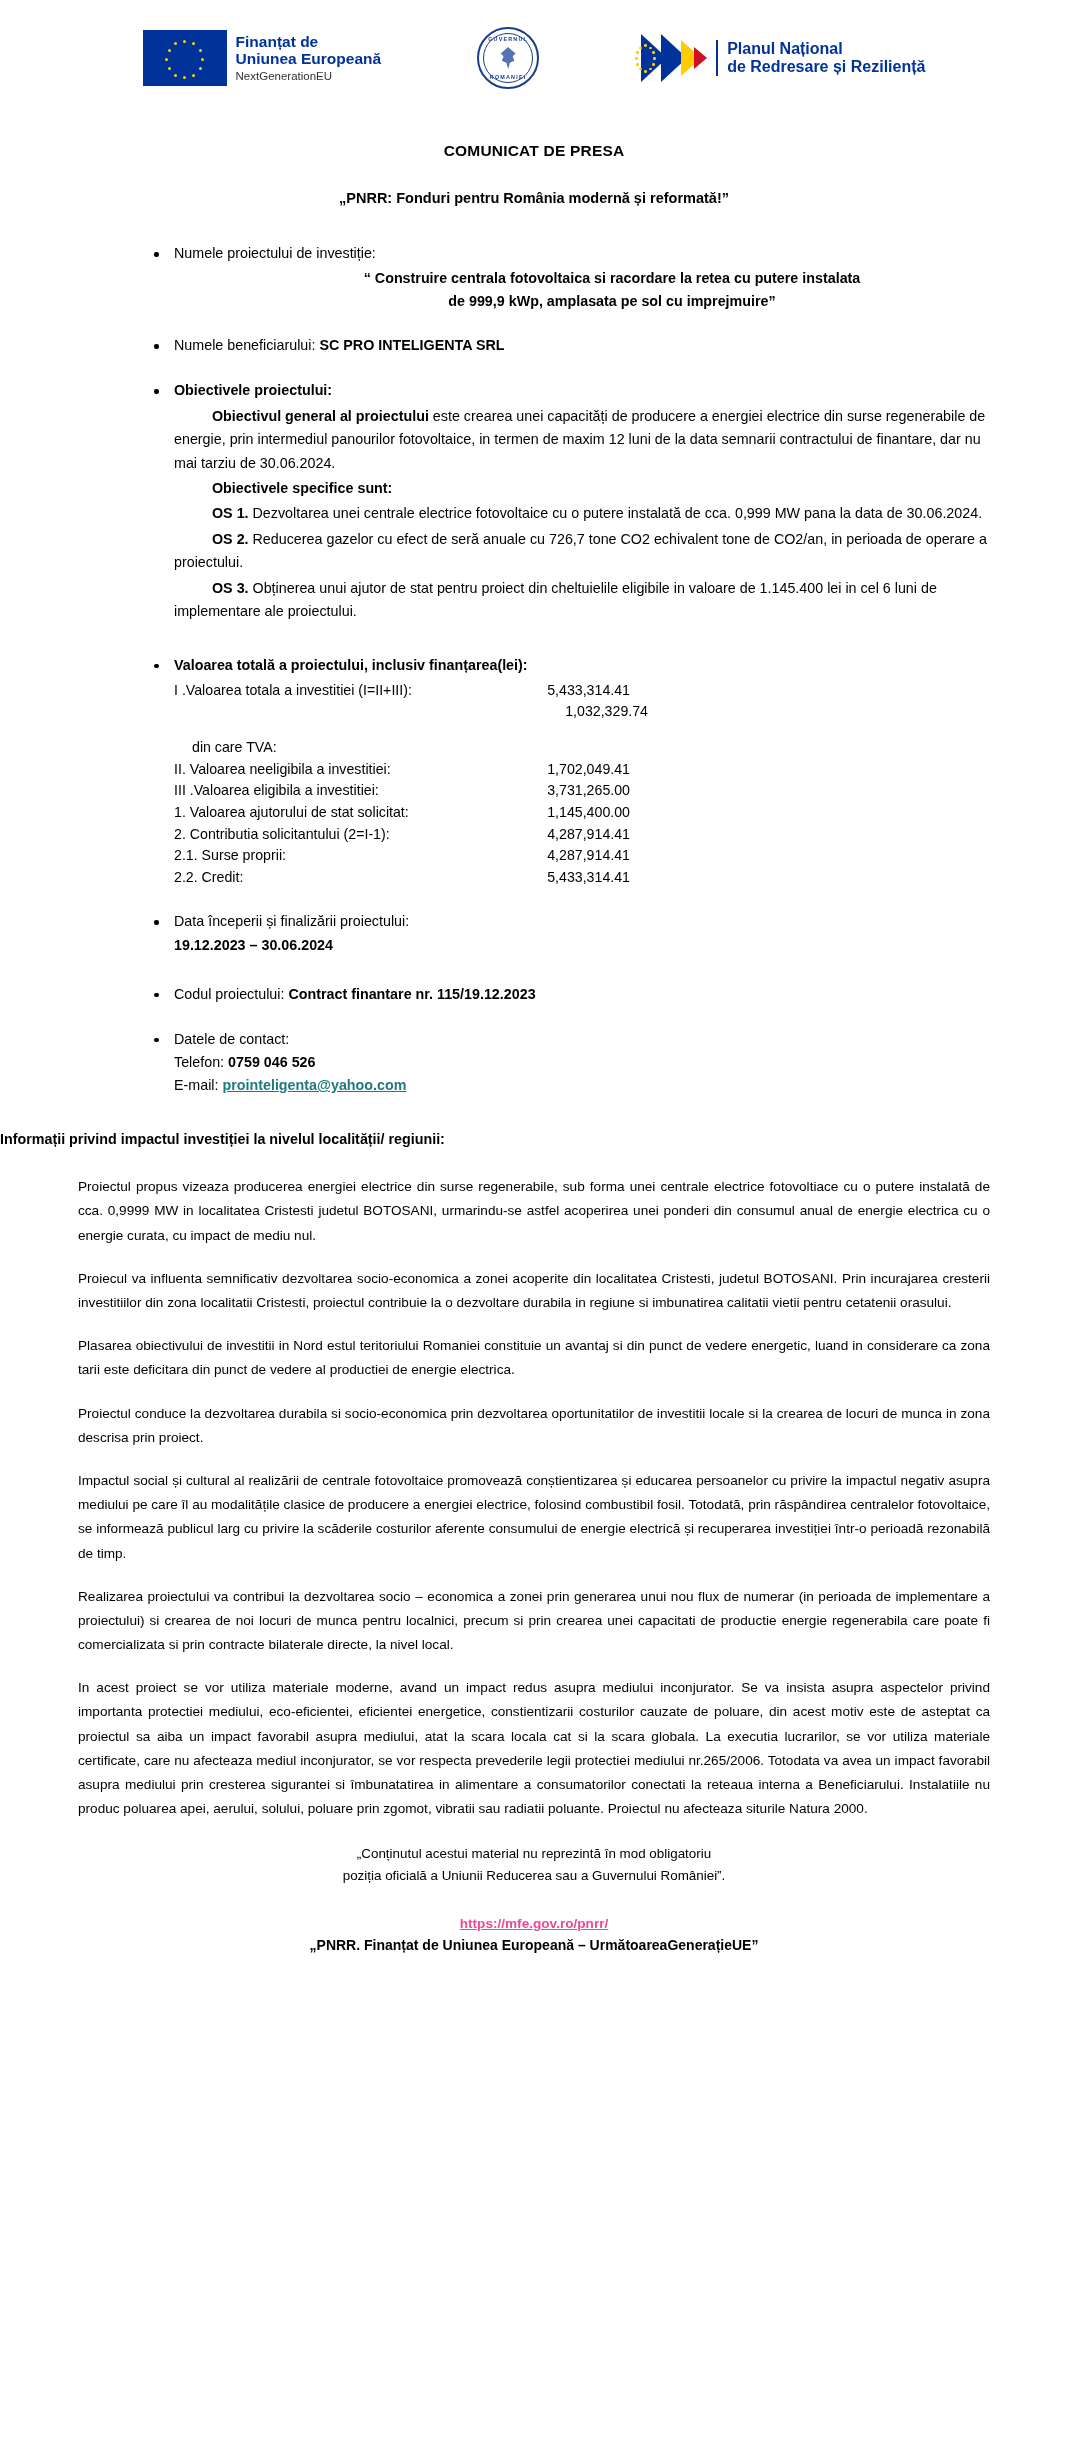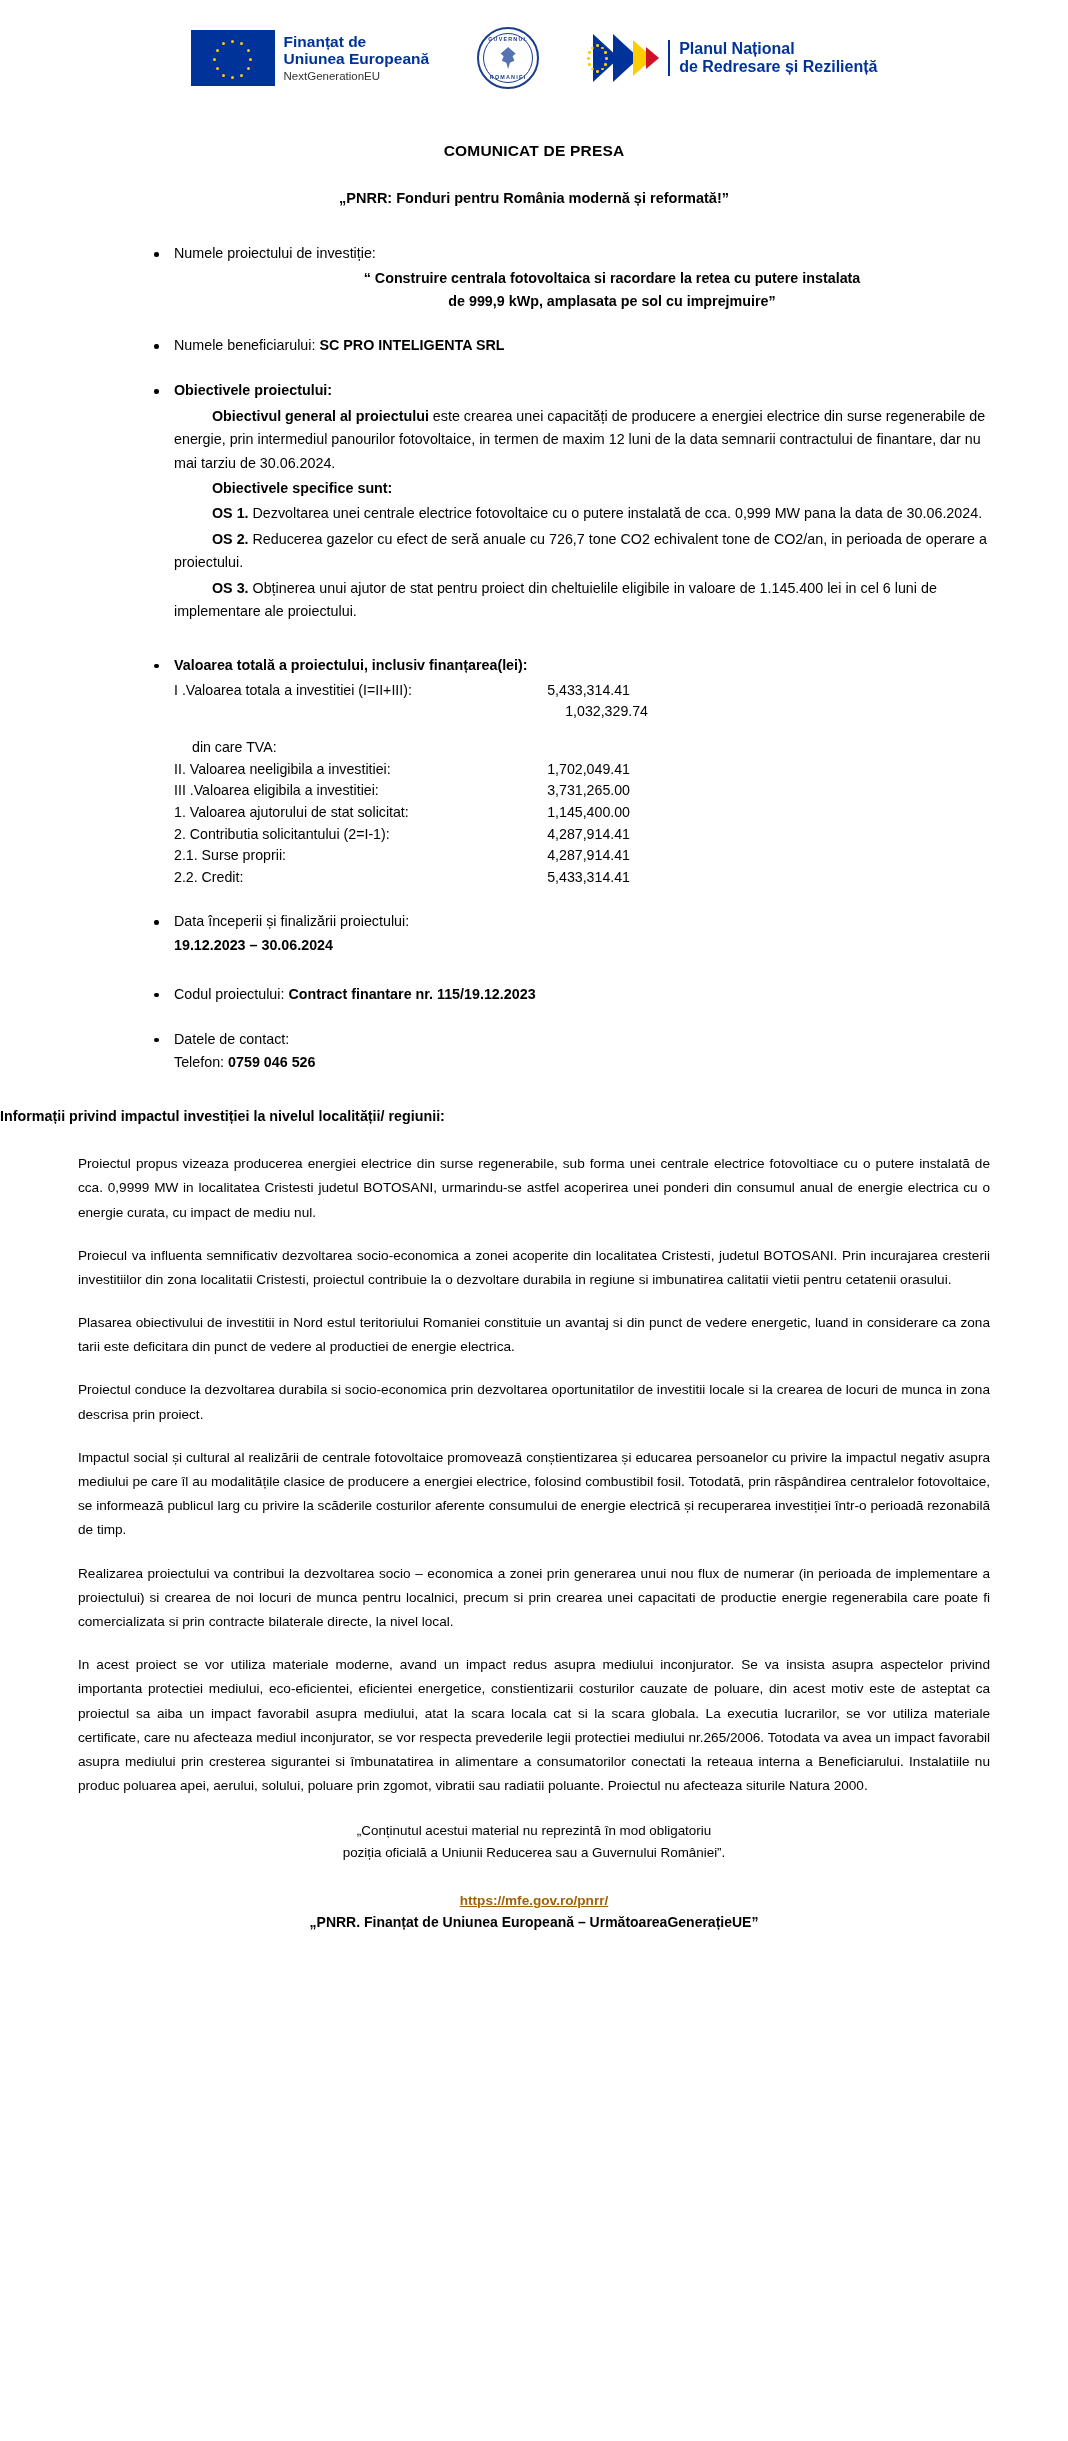--- a/index.html
+++ b/index.html
@@ -21,21 +21,21 @@
     background: #fff;
     box-sizing: border-box;
     padding: 0;
   }
 
   
   .logo-bar {
     display: flex;
     align-items: center;
     justify-content: center;
-    gap: 48px;
+    gap: 96px;
     padding-top: 22px;
     height: 72px;
   }
   .logo-eu {
     display: flex;
     align-items: center;
     gap: 9px;
   }
   .eu-flag {
     width: 84px;
@@ -416,36 +416,40 @@
       <span>Codul proiectului:</span>
       <span class="b">Contract finantare nr. 115/19.12.2023</span>
     </li>
 
     <li style="margin-bottom:0">
       <span>Datele de contact:</span>
       <span class="contact-line">
         <span>Telefon:</span>
         <span class="b">0759 046 526</span>
       </span>
+      <span class="contact-line">
+        <span>E-mail:</span>
+        <span class="email-link" style="color: rgb(31, 122, 128);">prointeligenta@yahoo.com</span>
+      </span>
     </li>
   </ul>
 
   <div class="section-heading">Informații privind impactul investiției la nivelul localității/ regiunii:</div>
 
   <div class="body-copy" id="impact-host">
       <p>Proiectul propus vizeaza producerea energiei electrice din surse regenerabile, sub forma unei centrale electrice fotovoltiace cu o putere instalată de cca. 0,9999 MW in localitatea Cristesti judetul BOTOSANI, urmarindu-se astfel acoperirea unei ponderi din consumul anual de energie electrica cu o energie curata, cu impact de mediu nul.</p>
       <p>Proiecul va influenta semnificativ dezvoltarea socio-economica a zonei acoperite din localitatea Cristesti, judetul BOTOSANI. Prin incurajarea cresterii investitiilor din zona localitatii Cristesti, proiectul contribuie la o dezvoltare durabila in regiune si imbunatirea calitatii vietii pentru cetatenii orasului.</p>
       <p>Plasarea obiectivului de investitii in Nord estul teritoriului Romaniei constituie un avantaj si din punct de vedere energetic, luand in considerare ca zona tarii este deficitara din punct de vedere al productiei de energie electrica.</p>
       <p>Proiectul conduce la dezvoltarea durabila si socio-economica prin dezvoltarea oportunitatilor de investitii locale si la crearea de locuri de munca in zona descrisa prin proiect.</p>
       <p>Impactul social și cultural al realizării de centrale fotovoltaice promovează conștientizarea și educarea persoanelor cu privire la impactul negativ asupra mediului pe care îl au modalitățile clasice de producere a energiei electrice, folosind combustibil fosil. Totodată, prin răspândirea centralelor fotovoltaice, se informează publicul larg cu privire la scăderile costurilor aferente consumului de energie electrică și recuperarea investiției într-o perioadă rezonabilă de timp.</p>
       <p>Realizarea proiectului va contribui la dezvoltarea socio – economica a zonei prin generarea unui nou flux de numerar (in perioada de implementare a proiectului) si crearea de noi locuri de munca pentru localnici, precum si prin crearea unei capacitati de productie energie regenerabila care poate fi comercializata si prin contracte bilaterale directe, la nivel local.</p>
       <p>In acest proiect se vor utiliza materiale moderne, avand un impact redus asupra mediului inconjurator. Se va insista asupra aspectelor privind importanta protectiei mediului, eco-eficientei, eficientei energetice, constientizarii costurilor cauzate de poluare, din acest motiv este de asteptat ca proiectul sa aiba un impact favorabil asupra mediului, atat la scara locala cat si la scara globala. La executia lucrarilor, se vor utiliza materiale certificate, care nu afecteaza mediul inconjurator, se vor respecta prevederile legii protectiei mediului nr.265/2006.  Totodata va avea un impact favorabil asupra mediului prin cresterea sigurantei si îmbunatatirea in alimentare a consumatorilor conectati la reteaua interna a Beneficiarului. Instalatiile nu produc poluarea apei, aerului, solului, poluare prin zgomot, vibratii sau radiatii poluante. Proiectul nu afecteaza siturile Natura 2000.</p>
     </div>
 
   <div class="disclaimer">
     <span>„Conținutul acestui material nu reprezintă în mod obligatoriu</span><br>
     <span>poziția oficială a Uniunii Reducerea sau a Guvernului României”.</span>
   </div>
 
-  <div class="footer-link" style="color: #a16207;">https://mfe.gov.ro/pnrr/</div>
+  <div class="footer-link" style="color: #ec4899;">https://mfe.gov.ro/pnrr/</div>
   <div class="footer-note">„PNRR. Finanțat de Uniunea Europeană – UrmătoareaGenerațieUE”</div>
 
 </div>
 
 </body></html>

